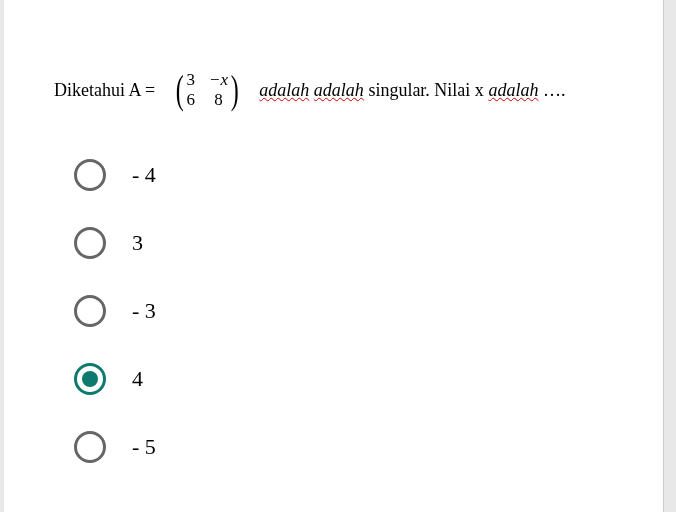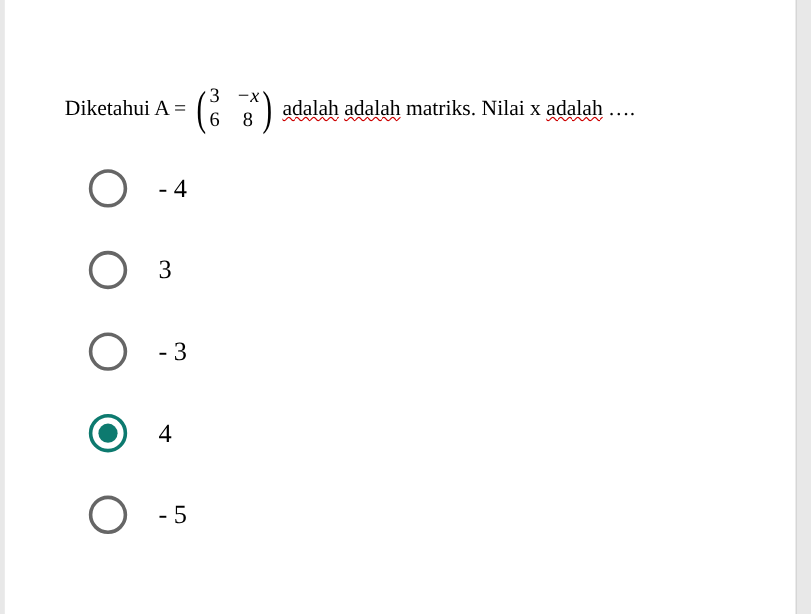--- a/index.html
+++ b/index.html
@@ -21,22 +21,22 @@
       padding: 70px 50px 20px 50px;
       position: relative;
       border-right: 1px solid #ccc;
     }
     .question-text {
       font-size: 18px;
       color: #000;
       display: flex;
       align-items: center;
       flex-wrap: wrap;
-      gap: 4px;
-      margin-bottom: 30px;
+      gap: 16px;
+      margin-bottom: 48px;
     }
     .matrix-wrap {
       display: inline-flex;
       align-items: center;
       margin: 0 2px;
     }
     .paren {
       font-size: 40px;
       font-weight: normal;
       line-height: 0.8;
@@ -54,20 +54,21 @@
     }
     .matrix span {
       font-style: normal;
     }
     .matrix .italic {
       font-style: italic;
     }
     .wavy {
       text-decoration: underline wavy #cc0000;
       text-decoration-thickness: 1px;
+      font-style: italic;
     }
     .options {
       display: flex;
       flex-direction: column;
       gap: 36px;
       margin-left: 20px;
       margin-top: 10px;
     }
     .option {
       display: flex;
@@ -114,21 +115,21 @@
         <span class="italic">−x</span>
         <span>6</span>
         <span>8</span>
       </span>
       <span class="paren">)</span>
     </span>
     <span>
       <span class="wavy">adalah</span>
       <span> </span>
       <span class="wavy">adalah</span>
-      <span> matriks. Nilai x </span>
+      <span> singular. Nilai x </span>
       <span class="wavy">adalah</span>
       <span> ….</span>
     </span>
   </div>
 
   <div class="options">
     <div class="option">
       <span class="radio"></span>
       <span class="option-label">- 4</span>
     </div>

